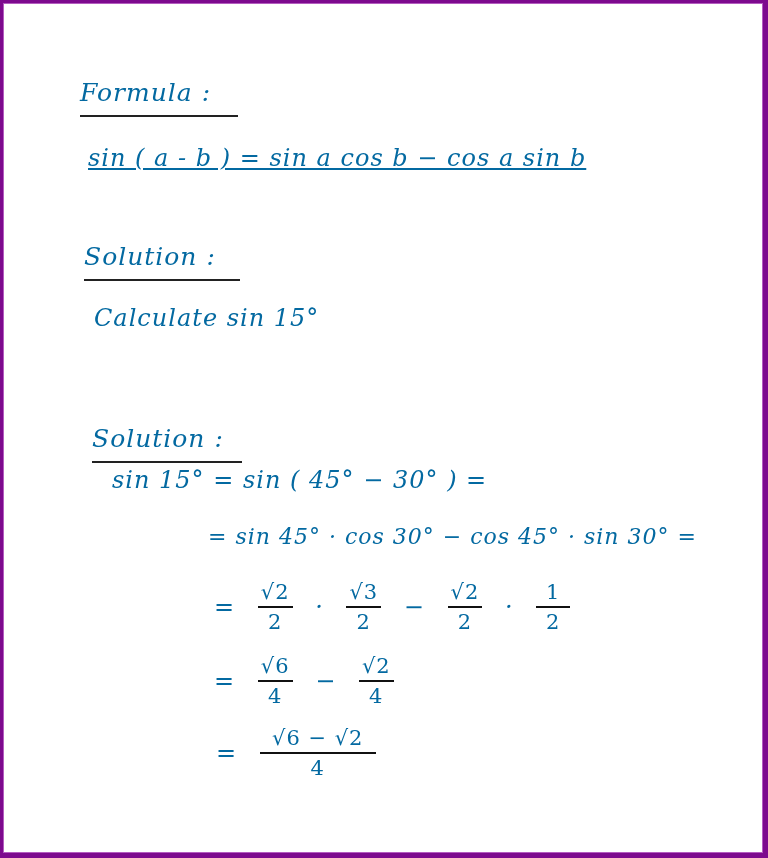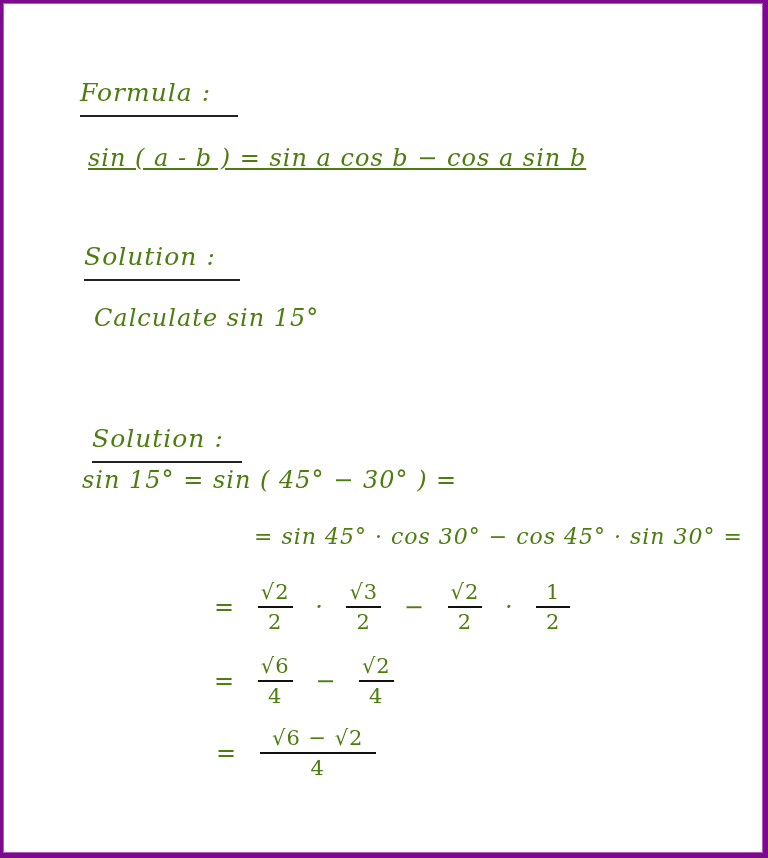--- a/index.html
+++ b/index.html
@@ -13,21 +13,21 @@
       left: 3px; top: 3px;
       width: 760px; height: 850px;
       background: #ffffff;
       border: 1px solid #b45cc0;
       box-sizing: border-box;
       color: #111;
     }
     .hand {
       font-family: "DejaVu Serif", serif;
       font-style: italic;
-      color: #4d7c0f;
+      color: #0369a1;
       position: absolute;
       white-space: nowrap;
     }
     .heading {
       font-size: 25px;
       letter-spacing: 1px;
       padding-bottom: 8px;
       border-bottom: 2px solid #222;
     }
     .line {
@@ -62,23 +62,23 @@
 <div class="page">
 
   <div class="hand heading" style="left:76px; top:74px; width:158px;">Formula :</div>
   <div class="hand line" style="left:84px; top:140px;text-decoration:underline;">sin ( a - b ) = sin a cos b − cos a sin b</div>
 
   <div class="hand heading" style="left:80px; top:238px; width:156px;">Solution :</div>
   <div class="hand line" style="left:90px; top:300px;">Calculate sin 15°</div>
 
   <div class="hand heading" style="left:88px; top:392px; width:150px;margin-top:28px;">Solution :</div>
 
-  <div class="hand line" style="left:78px; top:462px;">sin 15° = sin ( 45° − 30° ) =</div>
+  <div class="hand line" style="left:108px; top:462px;">sin 15° = sin ( 45° − 30° ) =</div>
 
-  <div class="hand line" style="left:204px; top:520px; font-size:22px;margin-left:46px;">= sin 45° · cos 30° − cos 45° · sin 30° =</div>
+  <div class="hand line" style="left:204px; top:520px; font-size:22px;">= sin 45° · cos 30° − cos 45° · sin 30° =</div>
 
   <div class="hand line" style="left:204px; top:576px;">
     <span class="op">=</span>
     <span class="frac">
       <span class="num">√2</span>
       <span class="den">2</span>
     </span>
     <span class="op">·</span>
     <span class="frac">
       <span class="num">√3</span>

